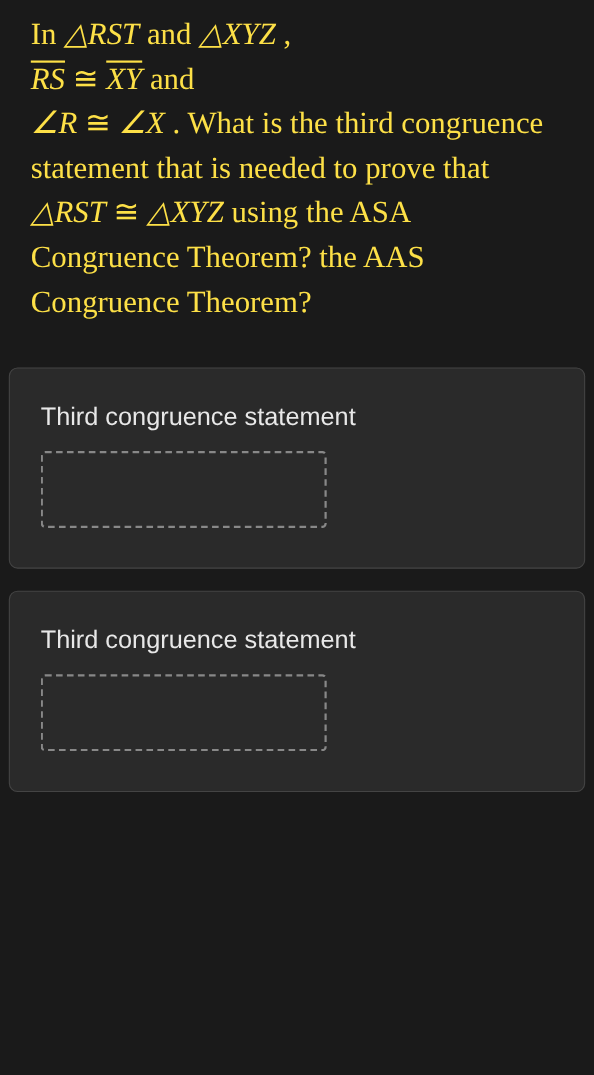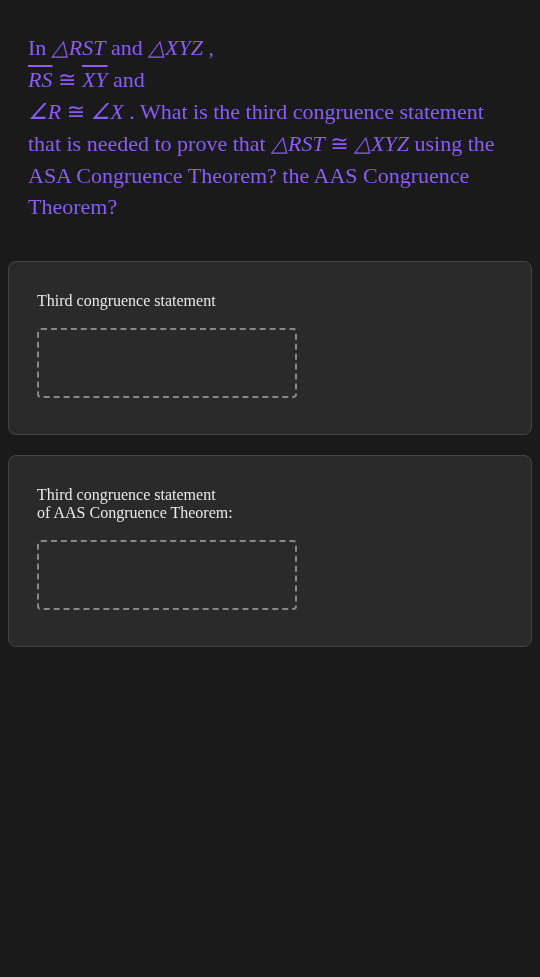--- a/index.html
+++ b/index.html
@@ -11,24 +11,24 @@
     body {
       width: 540px;
       min-height: 977px;
       background-color: #1a1a1a;
       font-family: Georgia, 'Times New Roman', serif;
       color: #e8e8e8;
       overflow-x: hidden;
     }
 
     .question-container {
-      padding: 32px 28px 20px 28px;
-      font-size: 22px;
+      padding: 12px 28px 20px 28px;
+      font-size: 28px;
       line-height: 1.45;
-      color: #8b5cf6;
+      color: #fde047;
     }
 
     .question-text {
       margin-bottom: 18px;
     }
 
     .math-inline {
       font-style: italic;
     }
 
@@ -38,24 +38,24 @@
 
     .answer-card {
       background-color: #2a2a2a;
       border: 1px solid #444;
       border-radius: 8px;
       margin: 0 8px 20px 8px;
       padding: 30px 28px 36px 28px;
     }
 
     .answer-section-title {
-      font-size: 16px;
+      font-size: 23px;
       color: #e8e8e8;
       margin-bottom: 18px;
-      font-family: Liberation Serif, serif;
+      font-family: Liberation Sans, sans-serif;
     }
 
     .answer-input-box {
       border: 2px dashed #888;
       border-radius: 4px;
       width: 260px;
       height: 70px;
       background-color: transparent;
       margin-top: 8px;
     }
@@ -74,16 +74,15 @@
 <div class="answer-card">
   <div class="answer-section-title">
     <span>Third congruence statement</span><br>
   </div>
   <div class="answer-input-box"></div>
 </div>
 
 <div class="answer-card">
   <div class="answer-section-title">
     <span>Third congruence statement</span><br>
-    <span>of AAS Congruence Theorem:</span>
   </div>
   <div class="answer-input-box"></div>
 </div>
 
 </body></html>

